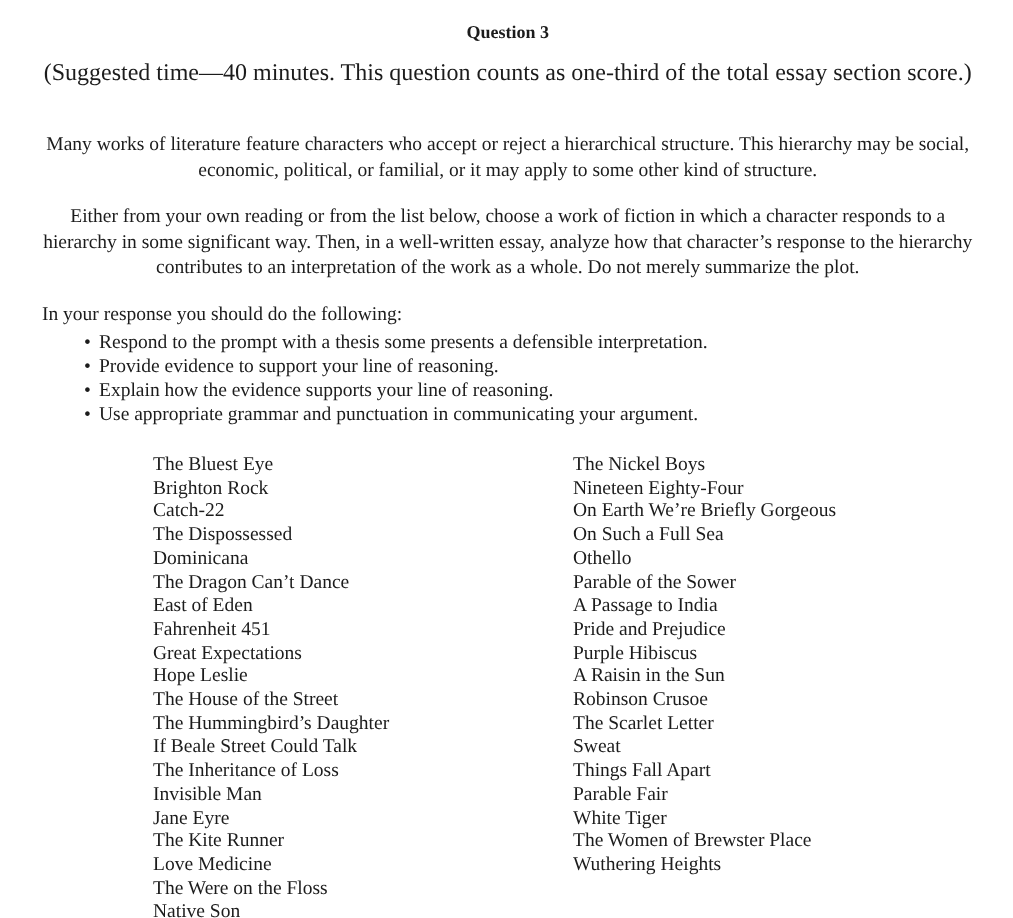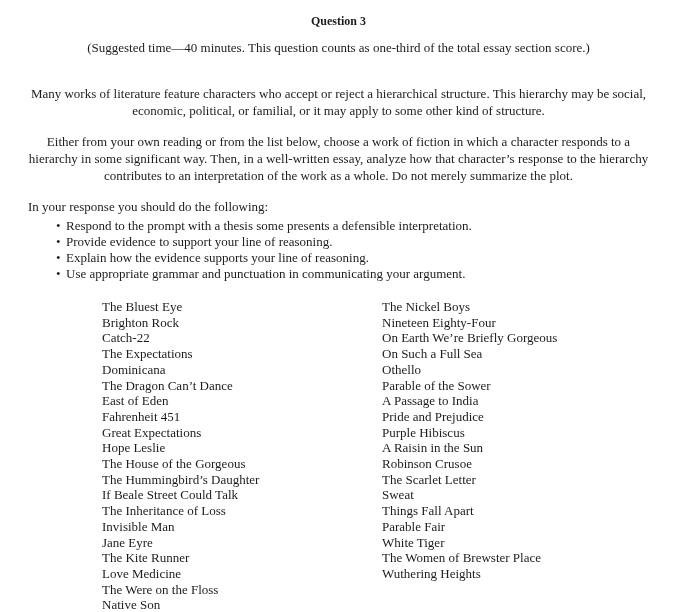--- a/index.html
+++ b/index.html
@@ -15,21 +15,21 @@
 
   .q-title {
     text-align:center;
     font-weight:bold;
     font-size:12px;
     margin:0 0 11px 0;
   }
   .q-subtitle {
     text-align:center;
     margin:0 0 29px 0;
-    font-size:13px;
+    font-size:16px;
   }
   .para {
     margin:0 0 14px 0;
     line-height:17px;
     text-align:center;
   }
   .intro {
     margin:0 0 3px 0;
     line-height:17px;
   }
@@ -86,35 +86,35 @@
 
   <div class="book-list">
     <div class="book-col left">
 
         <div class="book">The Bluest Eye</div>
 
         <div class="book">Brighton Rock</div>
 
         <div class="book">Catch-22</div>
 
-        <div class="book">The Expectations</div>
+        <div class="book">The Dispossessed</div>
 
         <div class="book">Dominicana</div>
 
         <div class="book">The Dragon Can’t Dance</div>
 
         <div class="book">East of Eden</div>
 
         <div class="book">Fahrenheit 451</div>
 
         <div class="book">Great Expectations</div>
 
         <div class="book">Hope Leslie</div>
 
-        <div class="book">The House of the Gorgeous</div>
+        <div class="book">The House of the Street</div>
 
         <div class="book">The Hummingbird’s Daughter</div>
 
         <div class="book">If Beale Street Could Talk</div>
 
         <div class="book">The Inheritance of Loss</div>
 
         <div class="book">Invisible Man</div>
 
         <div class="book">Jane Eyre</div>

